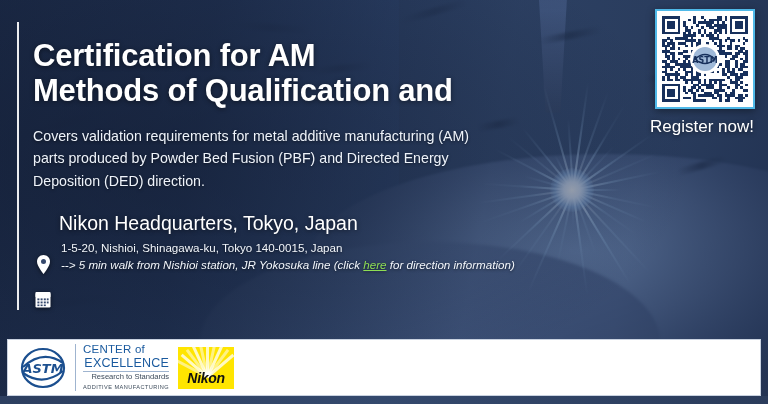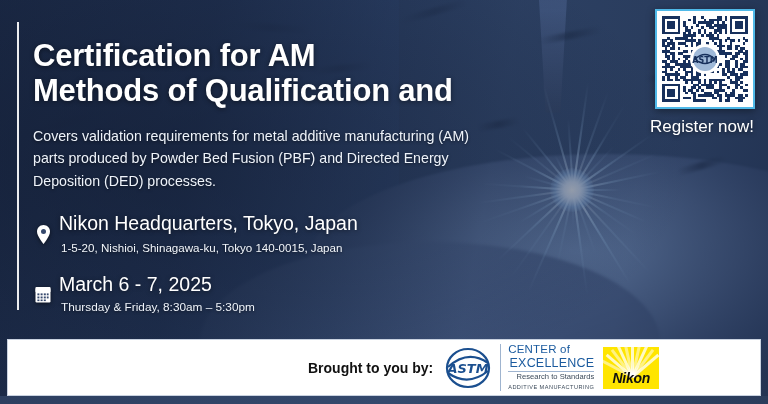--- a/index.html
+++ b/index.html
@@ -83,21 +83,21 @@
   #title {
     color:#ffffff; font-size:31px; font-weight:bold; line-height:1.13;
     margin-top:8px; letter-spacing:-.2px;
     text-shadow:0 1px 5px rgba(0,0,0,.48);
   }
   #desc {
     color:#eef3fa; font-size:14.2px; line-height:1.58; margin-top:17px;
     max-width:470px; text-shadow:0 1px 3px rgba(0,0,0,.5);
   }
 
-  .row { display:flex; align-items:center; }
+  .row { display:flex; align-items:flex-end; }
   #venue-block { margin-top:21px; }
   #date-block  { margin-top:18px; }
 
   .glyph {
     width:20px; flex:0 0 20px; display:flex; justify-content:center;
     color:#fff; filter:drop-shadow(0 1px 2px rgba(0,0,0,.55));
   }
   .glyph svg { display:block; }
 
   .head-line {
@@ -282,32 +282,35 @@
   <div id="rule"></div>
 
   <div id="content">
 
 
     <div id="title">
       <div>Certification for AM</div>
       <div>Methods of Qualification and</div>
     </div>
 
-    <div id="desc">Covers validation requirements for metal additive manufacturing (AM) parts produced by Powder Bed Fusion (PBF) and Directed Energy Deposition (DED) processes.</div>
+    <div id="desc">Covers validation requirements for metal additive manufacturing (AM) parts produced by Powder Bed Fusion (PBF) and Directed Energy Deposition (DED) direction.</div>
 
     <div id="venue-block" class="row">
       <span class="glyph">
         <svg width="13" height="19" viewBox="0 0 13 19" fill="none">
           <path d="M6.5 0C2.91 0 0 2.91 0 6.5C0 11.4 6.5 19 6.5 19S13 11.4 13 6.5C13 2.91 10.09 0 6.5 0Z" fill="#ffffff"></path>
           <circle cx="6.5" cy="6.4" r="2.5" fill="#35486c"></circle>
         </svg>
       </span>
       <div class="txtcol">
         <div class="head-line">Nikon Headquarters, Tokyo, Japan</div>
         <div class="sub1">1-5-20, Nishioi, Shinagawa-ku,  Tokyo 140-0015, Japan</div>
+        <div class="sub2">
+          <span>--&gt; 5 min walk from Nishioi station, JR Yokosuka line (click </span><a id="here-link">here</a><span> for direction information)</span>
+        </div>
       </div>
     </div>
 
     <div id="date-block" class="row">
       <span class="glyph">
         <svg width="16" height="16" viewBox="0 0 16 16">
           <rect x="0.5" y="1.5" width="15" height="14" rx="1.2" fill="#ffffff"></rect>
           <rect x="0.5" y="1.5" width="15" height="3.4" fill="#ffffff"></rect>
           <g fill="#35486c">
             <rect x="2.4" y="6.4" width="2" height="1.9"></rect>
@@ -318,24 +321,20 @@
             <rect x="5.6" y="9.5" width="2" height="1.9"></rect>
             <rect x="8.8" y="9.5" width="2" height="1.9"></rect>
             <rect x="11.8" y="9.5" width="1.8" height="1.9"></rect>
             <rect x="2.4" y="12.5" width="2" height="1.6"></rect>
             <rect x="5.6" y="12.5" width="2" height="1.6"></rect>
             <rect x="8.8" y="12.5" width="2" height="1.6"></rect>
           </g>
           <rect x="0.5" y="0" width="15" height="2.6" rx="0.8" fill="#ffffff"></rect>
         </svg>
       </span>
-      <div class="txtcol">
-        <div class="head-line">March 6 - 7, 2025</div>
-        <div class="sub-date">Thursday &amp; Friday, 8:30am – 5:30pm</div>
-      </div>
     </div>
 
   </div>
 
   <div id="qr-wrap">
     <div id="qr-canvas">
         <i style="position:absolute;background:#17305c;left:0.000%;top:0.000%;width:3.150%;height:3.150%"></i>
         <i style="position:absolute;background:#17305c;left:3.030%;top:0.000%;width:3.150%;height:3.150%"></i>
         <i style="position:absolute;background:#17305c;left:6.061%;top:0.000%;width:3.150%;height:3.150%"></i>
         <i style="position:absolute;background:#17305c;left:9.091%;top:0.000%;width:3.150%;height:3.150%"></i>
@@ -848,21 +847,20 @@
         </svg>
       </div>
     </div>
   </div>
 
   <div id="register-now">Register now!</div>
   <div id="scan-text">
   </div>
 
   <div id="footer">
-    <div id="brought">Brought to you by:</div>
 
     <div id="logos">
 
       <span class="astm-mark">
         <svg viewBox="0 0 46 42" width="46" height="42">
           <ellipse cx="23" cy="21" rx="21" ry="19" fill="none" stroke="#1b4f8f" stroke-width="2.2"></ellipse>
           <path d="M3 20 Q23 2 43 16" fill="none" stroke="#1b4f8f" stroke-width="2.2"></path>
           <path d="M3 26 Q23 40 43 24" fill="none" stroke="#1b4f8f" stroke-width="2.2"></path>
           <text x="23" y="26" font-family="DejaVu Sans, sans-serif" font-size="13" font-weight="bold" font-style="italic" fill="#1b4f8f" text-anchor="middle">ASTM</text>
         </svg>

